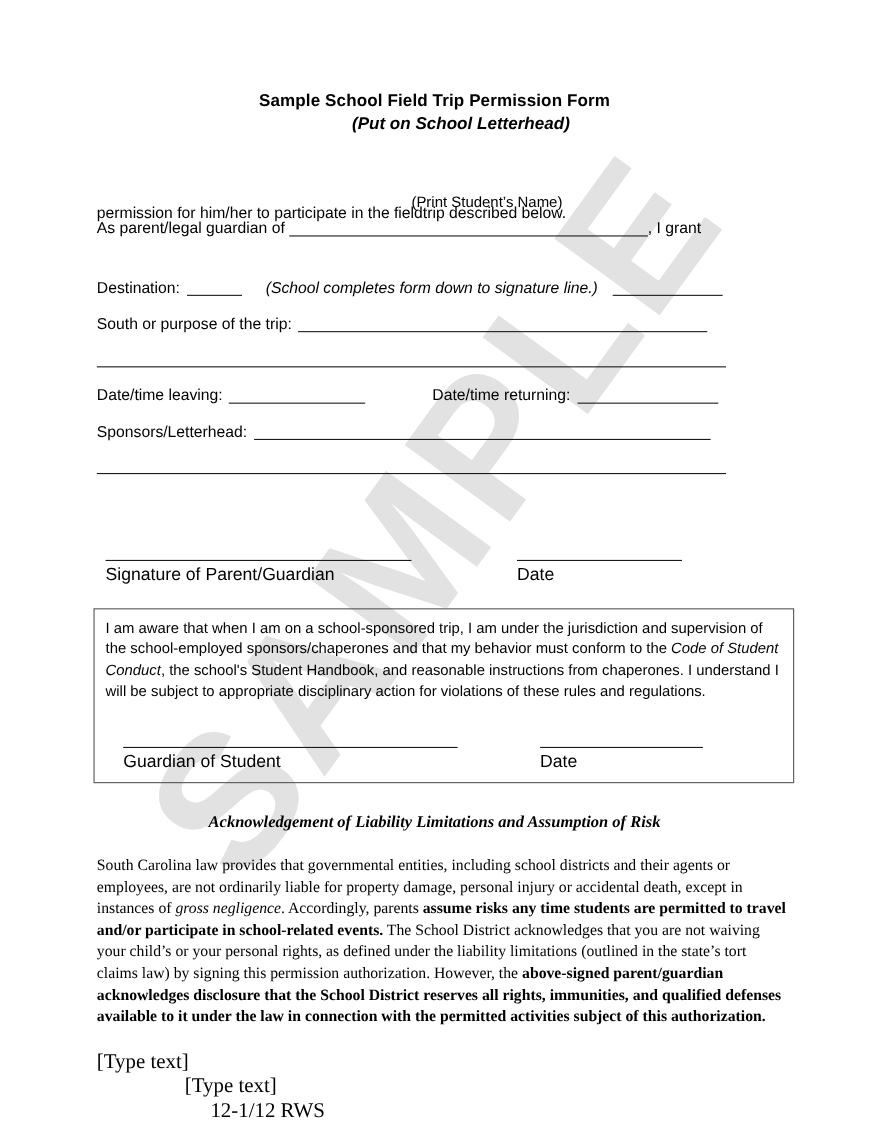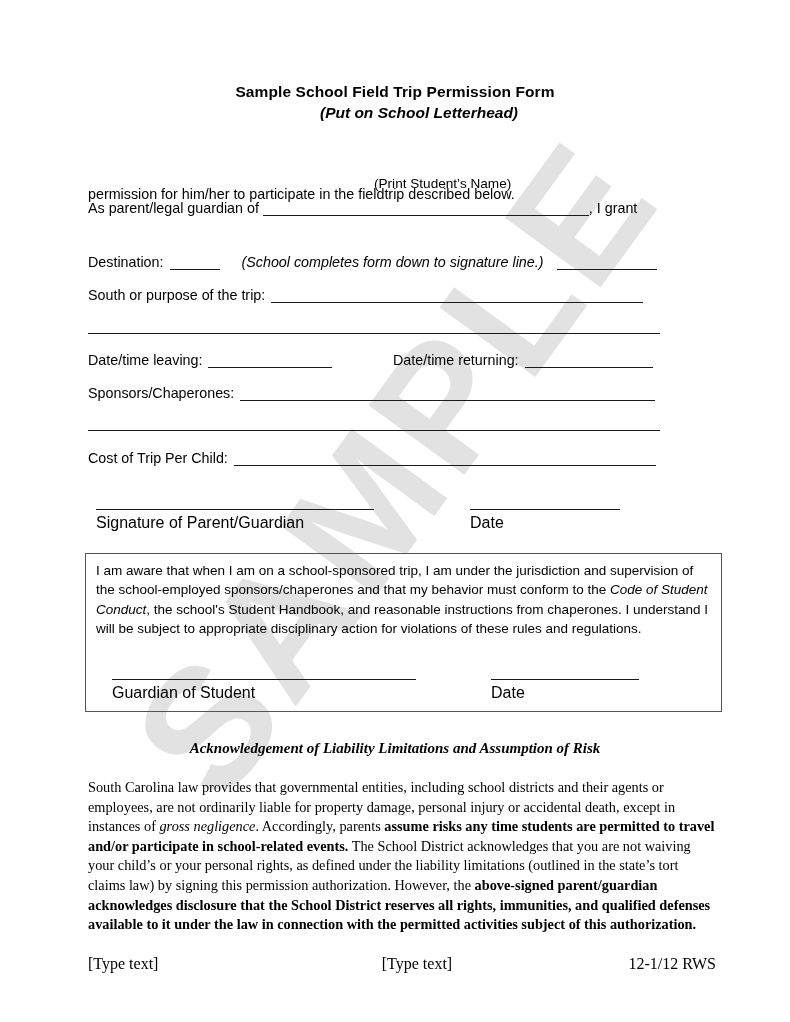--- a/index.html
+++ b/index.html
@@ -148,23 +148,24 @@
   }
   #legal-paragraph b { font-weight: bold; }
   #legal-paragraph i { font-style: italic; }
 
   
   #footer {
     left: 88px;
     top: 955px;
     width: 628px;
     font-family: "Liberation Serif", serif;
-    font-size: 16px;
+    font-size: 19px;
     display: flex;
     justify-content: space-between;
+    flex-direction: column;
   }
   #footer .foot-left  { width: 33%; text-align: left; }
   #footer .foot-mid   { width: 34%; text-align: center; padding-left: 30px; box-sizing: border-box;}
   #footer .foot-right { width: 33%; text-align: right; }
 </style>
 </head>
 <body>
 
 <div id="watermark">
   <div class="wm-text">SAMPLE</div>
@@ -196,28 +197,25 @@
   <hr class="hr-line" style="left:88px; top:333px; width:572px;">
 
   <div class="abs form-text" style="left:393px; top:352px;">
     <span>Date/time returning:</span><span class="rule" style="width:128px; margin-left:6px;"></span>
   </div>
   <div class="abs form-text" style="left:88px; top:352px;">
     <span>Date/time leaving:</span><span class="rule" style="width:124px; margin-left:6px;"></span>
   </div>
 
   <div class="abs form-text" style="left:88px; top:385px;">
-    <span>Sponsors/Chaperones:</span><span class="rule" style="width:415px; margin-left:6px;"></span>
+    <span>Sponsors/Letterhead:</span><span class="rule" style="width:415px; margin-left:6px;"></span>
   </div>
 
   <hr class="hr-line" style="left:88px; top:430px; width:572px;">
 
-  <div class="abs form-text" style="left:88px; top:450px;">
-    <span>Cost of Trip Per Child:</span><span class="rule" style="width:422px; margin-left:6px;"></span>
-  </div>
 
   <hr class="hr-line" style="left:96px; top:509px; width:278px;">
   <hr class="hr-line" style="left:470px; top:509px; width:150px;">
   <div class="sig-caption" style="left:96px; top:514px; width:278px;">Signature of Parent/Guardian</div>
   <div class="sig-caption" style="left:470px; top:514px; width:150px;">Date</div>
 
   <div class="abs" id="student-box">
     <div id="student-box-text">
       <span>I am aware that when I am on a school-sponsored trip, I am under the jurisdiction and supervision of the school-employed sponsors/chaperones and that my behavior must conform to the </span><i>Code of Student Conduct</i><span>, the school's Student Handbook, and reasonable instructions from chaperones.  I understand I will be subject to appropriate disciplinary action for violations of these rules and regulations.</span>
     </div>

